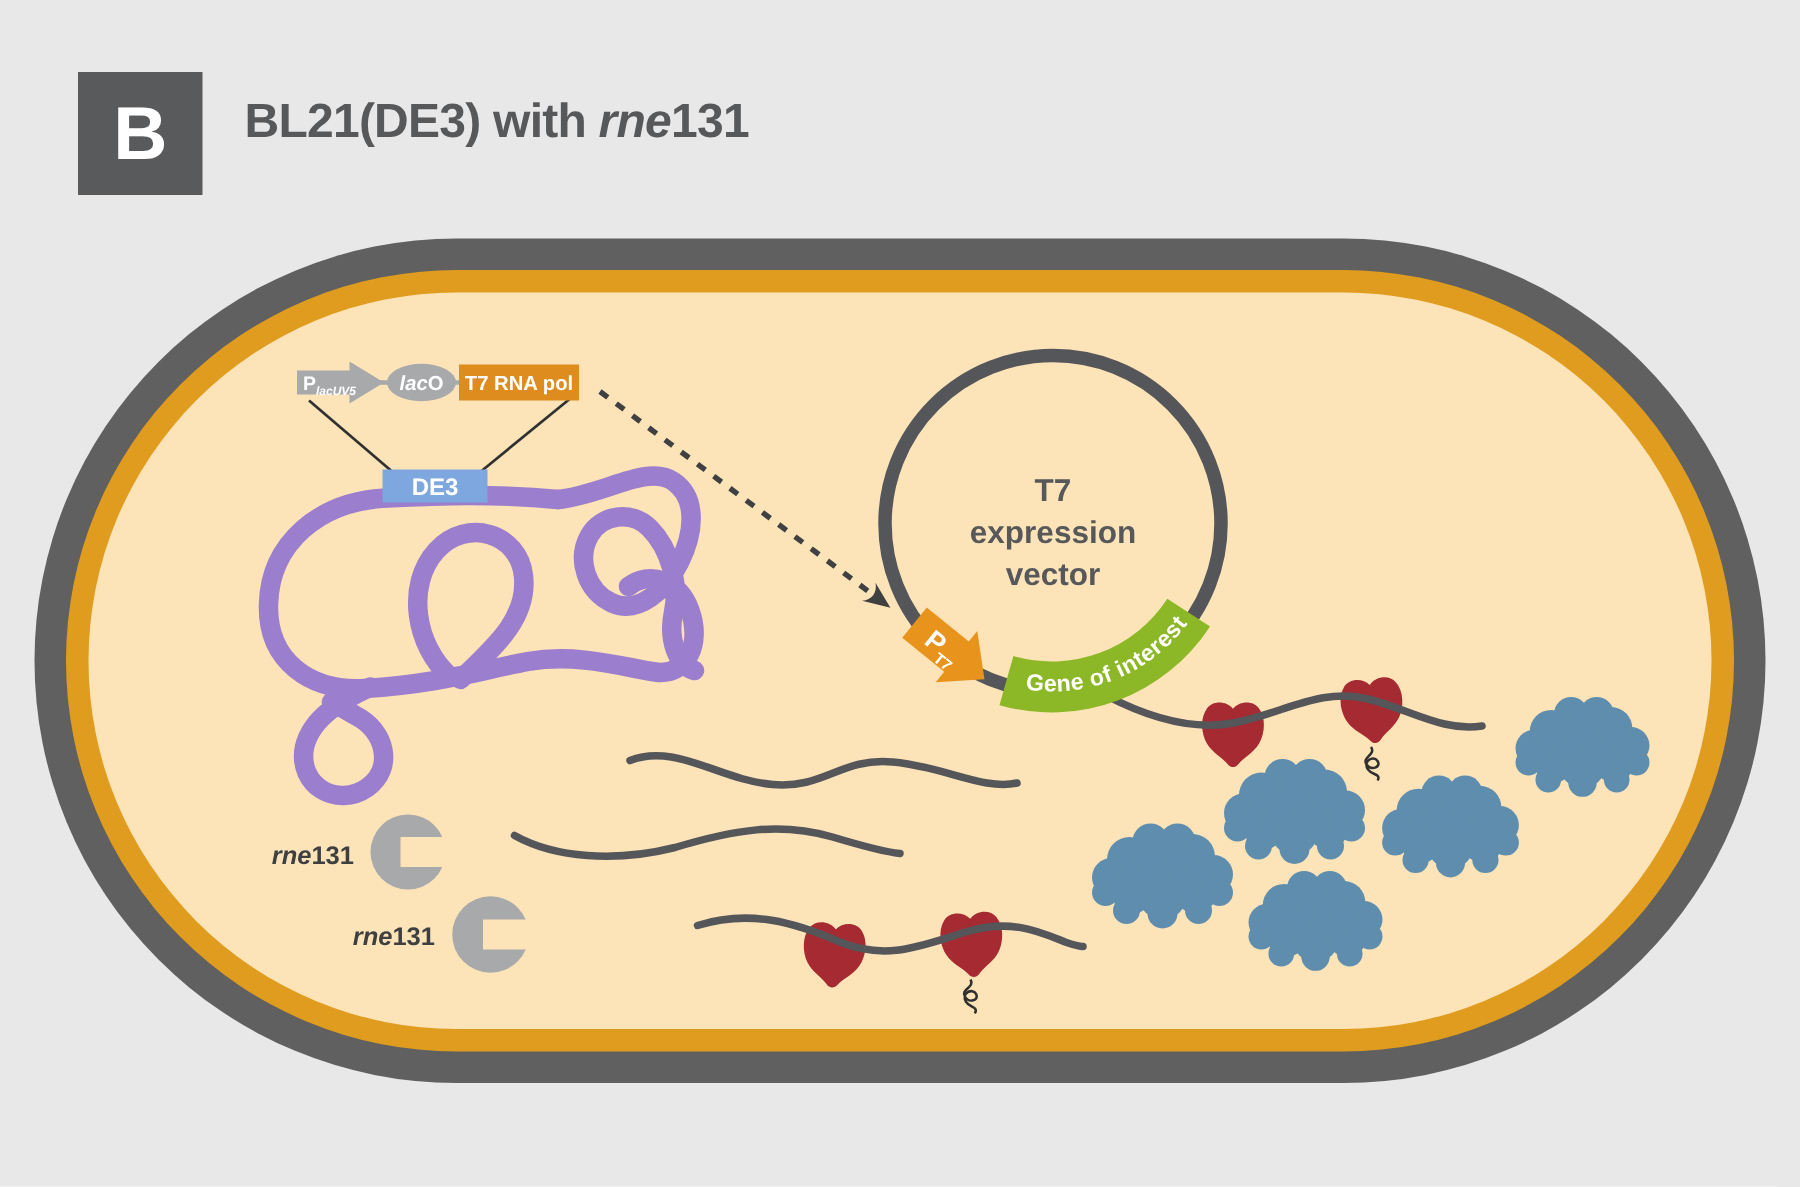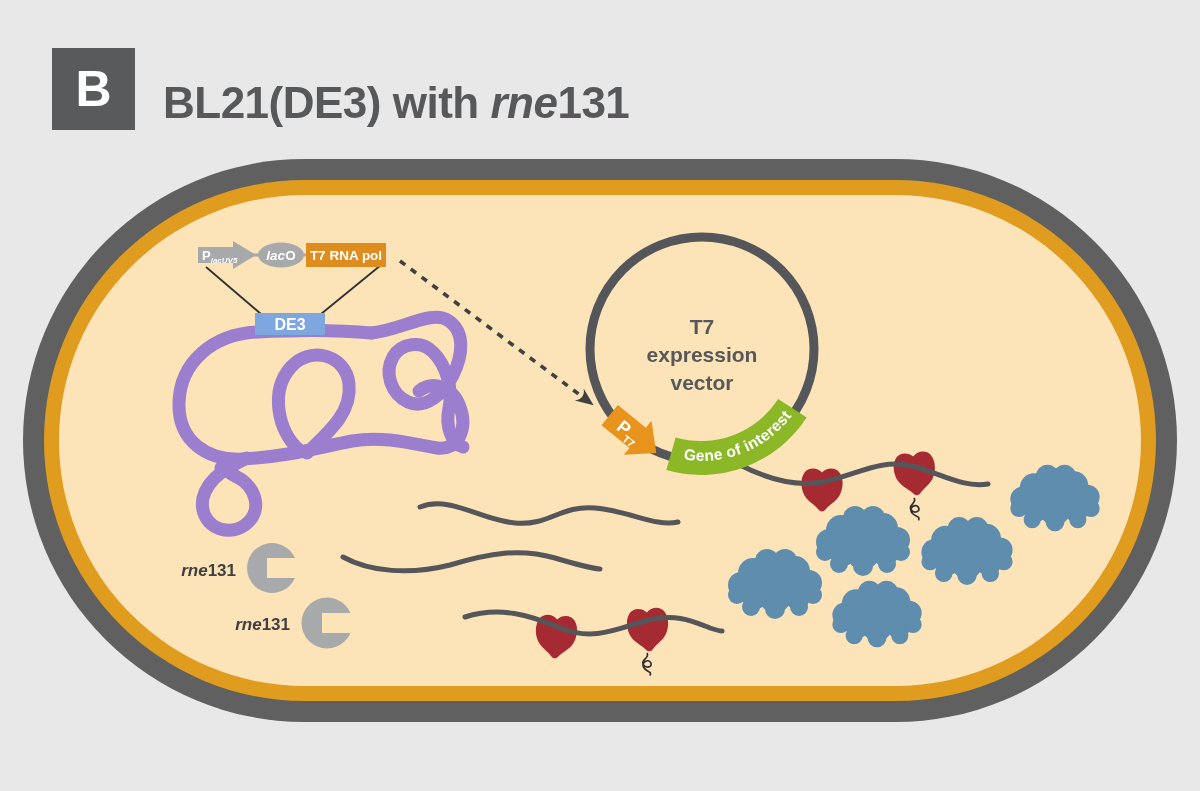--- a/index.html
+++ b/index.html
@@ -10,22 +10,22 @@
     font-family:"Liberation Sans", sans-serif;
     overflow:hidden;
   }
   .header{position:absolute;left:0;top:0;width:100%;height:150px;}
   .panel-badge{
     position:absolute;left:52px;top:48px;width:83px;height:82px;
     background:#595a5c;color:#fff;display:flex;align-items:center;justify-content:center;
     font-size:50px;font-weight:bold;
   }
   .figure-title{
-    position:absolute;left:163px;top:78px;margin:0;
-    font-size:44px;font-weight:bold;color:#57585a;letter-spacing:-0.5px;
+    position:absolute;left:163px;top:62px;margin:0;
+    font-size:32px;font-weight:bold;color:#57585a;letter-spacing:-0.5px;
     white-space:nowrap;
   }
   .figure-title .it{font-style:italic;}
   svg{position:absolute;left:0;top:0;}
   svg text{font-family:"Liberation Sans", sans-serif;}
 </style>
 </head>
 <body>
 
 <div class="stage">

